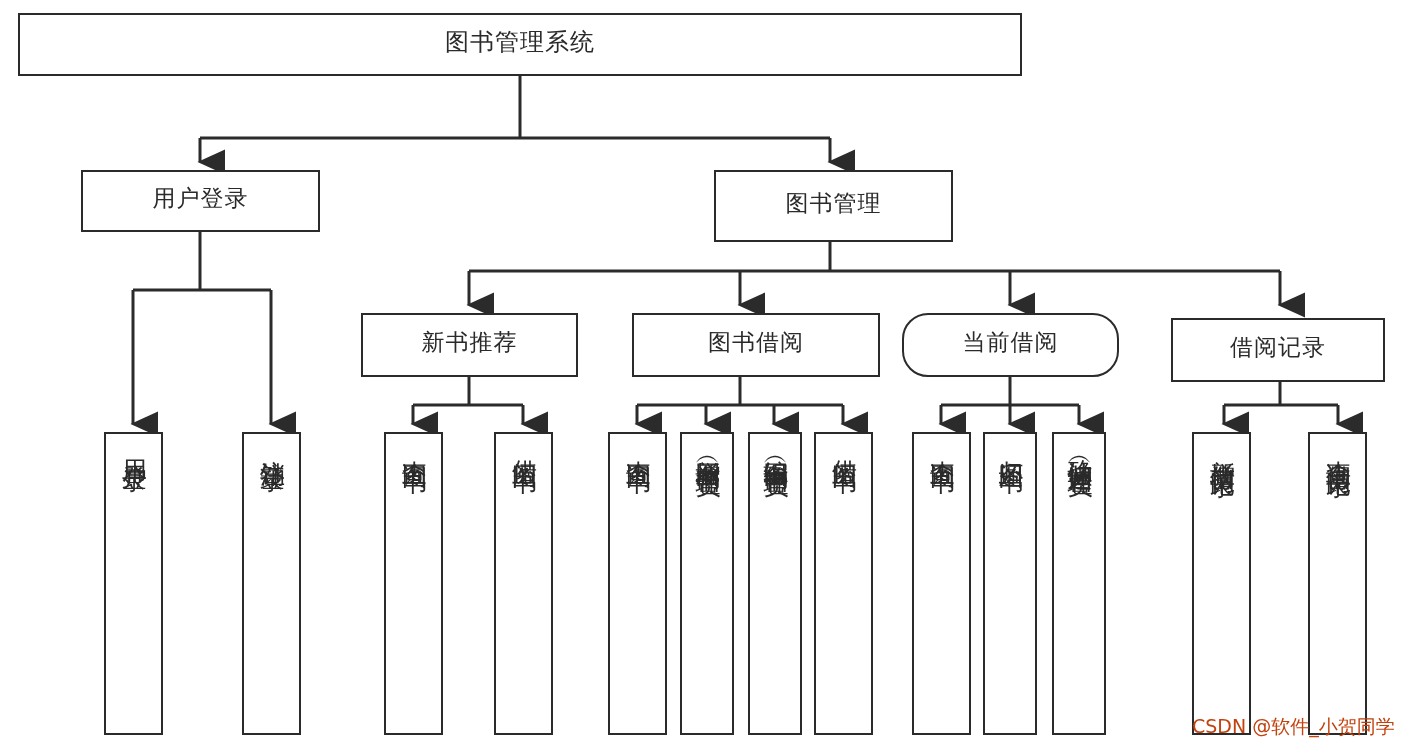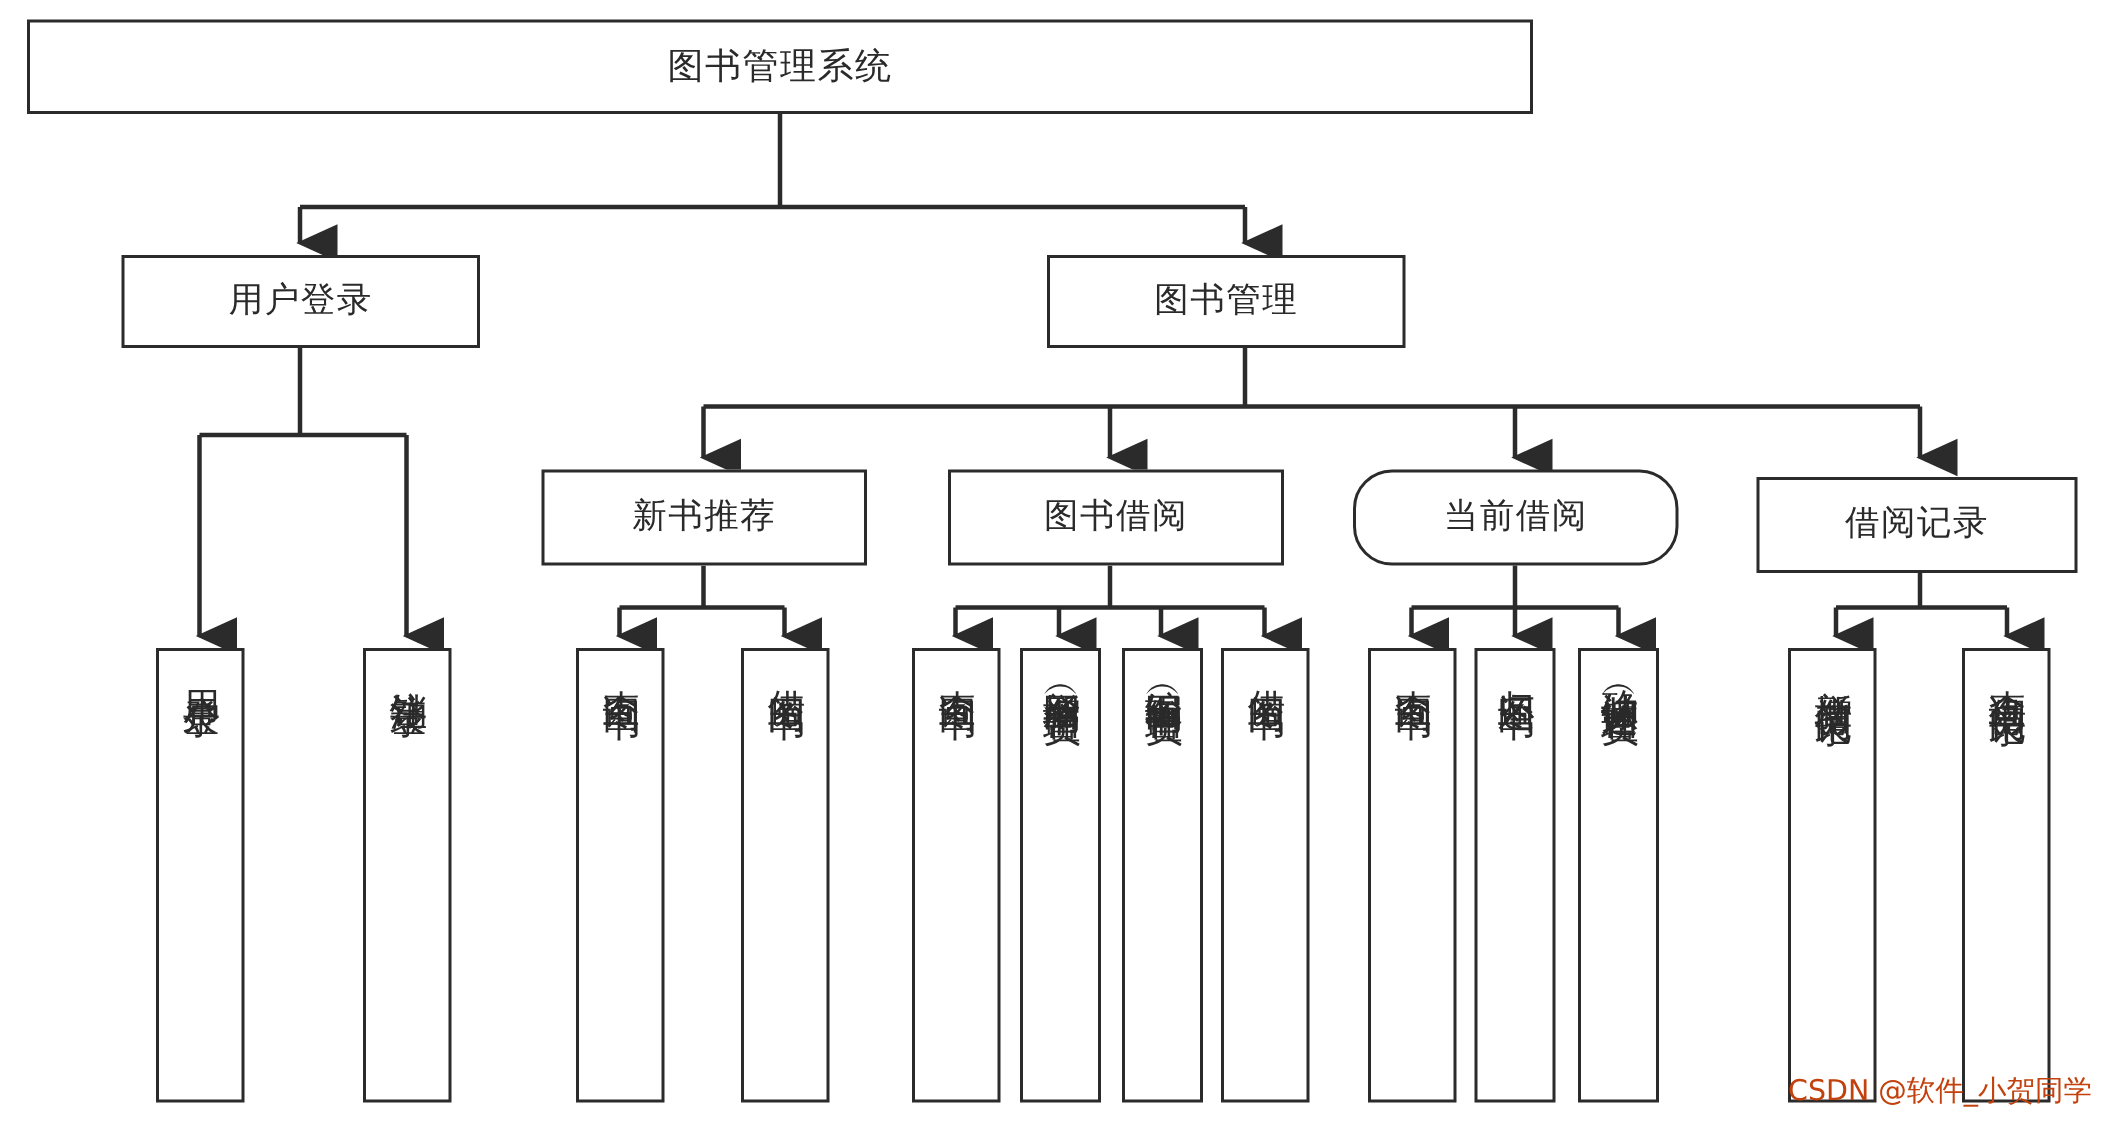--- a/index.html
+++ b/index.html
@@ -33,20 +33,21 @@
     border: 2.5px solid #2b2b2b;
     display: flex;
     align-items: center;
     justify-content: center;
     color: #2a2a2a;
   }
   .node.horiz {
     font-size: 23px;
     letter-spacing: 1px;
     line-height: 1.2;
+    font-family: Liberation Mono, monospace;
   }
   .node.root {
     font-size: 24px;
   }
   .node.leaf {
     align-items: flex-start;
     justify-content: center;
     padding-top: 6px;
   }
   .vtext {
@@ -126,28 +127,28 @@
     </g>
   </svg>
 
   <div class="node horiz root" style="left:18px; top:13px; width:1004px; height:63px;">
     <span>图书管理系统</span>
   </div>
 
   <div class="node horiz" style="left:81px; top:170px; width:239px; height:62px;">
     <span>用户登录</span>
   </div>
-  <div class="node horiz" style="left:698px; top:170px; width:239px; height:62px;">
+  <div class="node horiz" style="left:714px; top:170px; width:239px; height:72px;">
     <span>图书管理</span>
   </div>
 
   <div class="node horiz" style="left:361px; top:313px; width:217px; height:64px;text-align:right;">
     <span>新书推荐</span>
   </div>
-  <div class="node horiz" style="left:632px; top:313px; width:224px; height:64px;">
+  <div class="node horiz" style="left:632px; top:313px; width:248px; height:64px;">
     <span>图书借阅</span>
   </div>
   <div class="node horiz" style="left:902px; top:313px; width:217px; height:64px;border-radius:26px;">
     <span>当前借阅</span>
   </div>
   <div class="node horiz" style="left:1171px; top:318px; width:214px; height:64px;">
     <span>借阅记录</span>
   </div>
 
   <div class="node leaf" style="left:104px; top:432px; width:59px; height:303px;">

